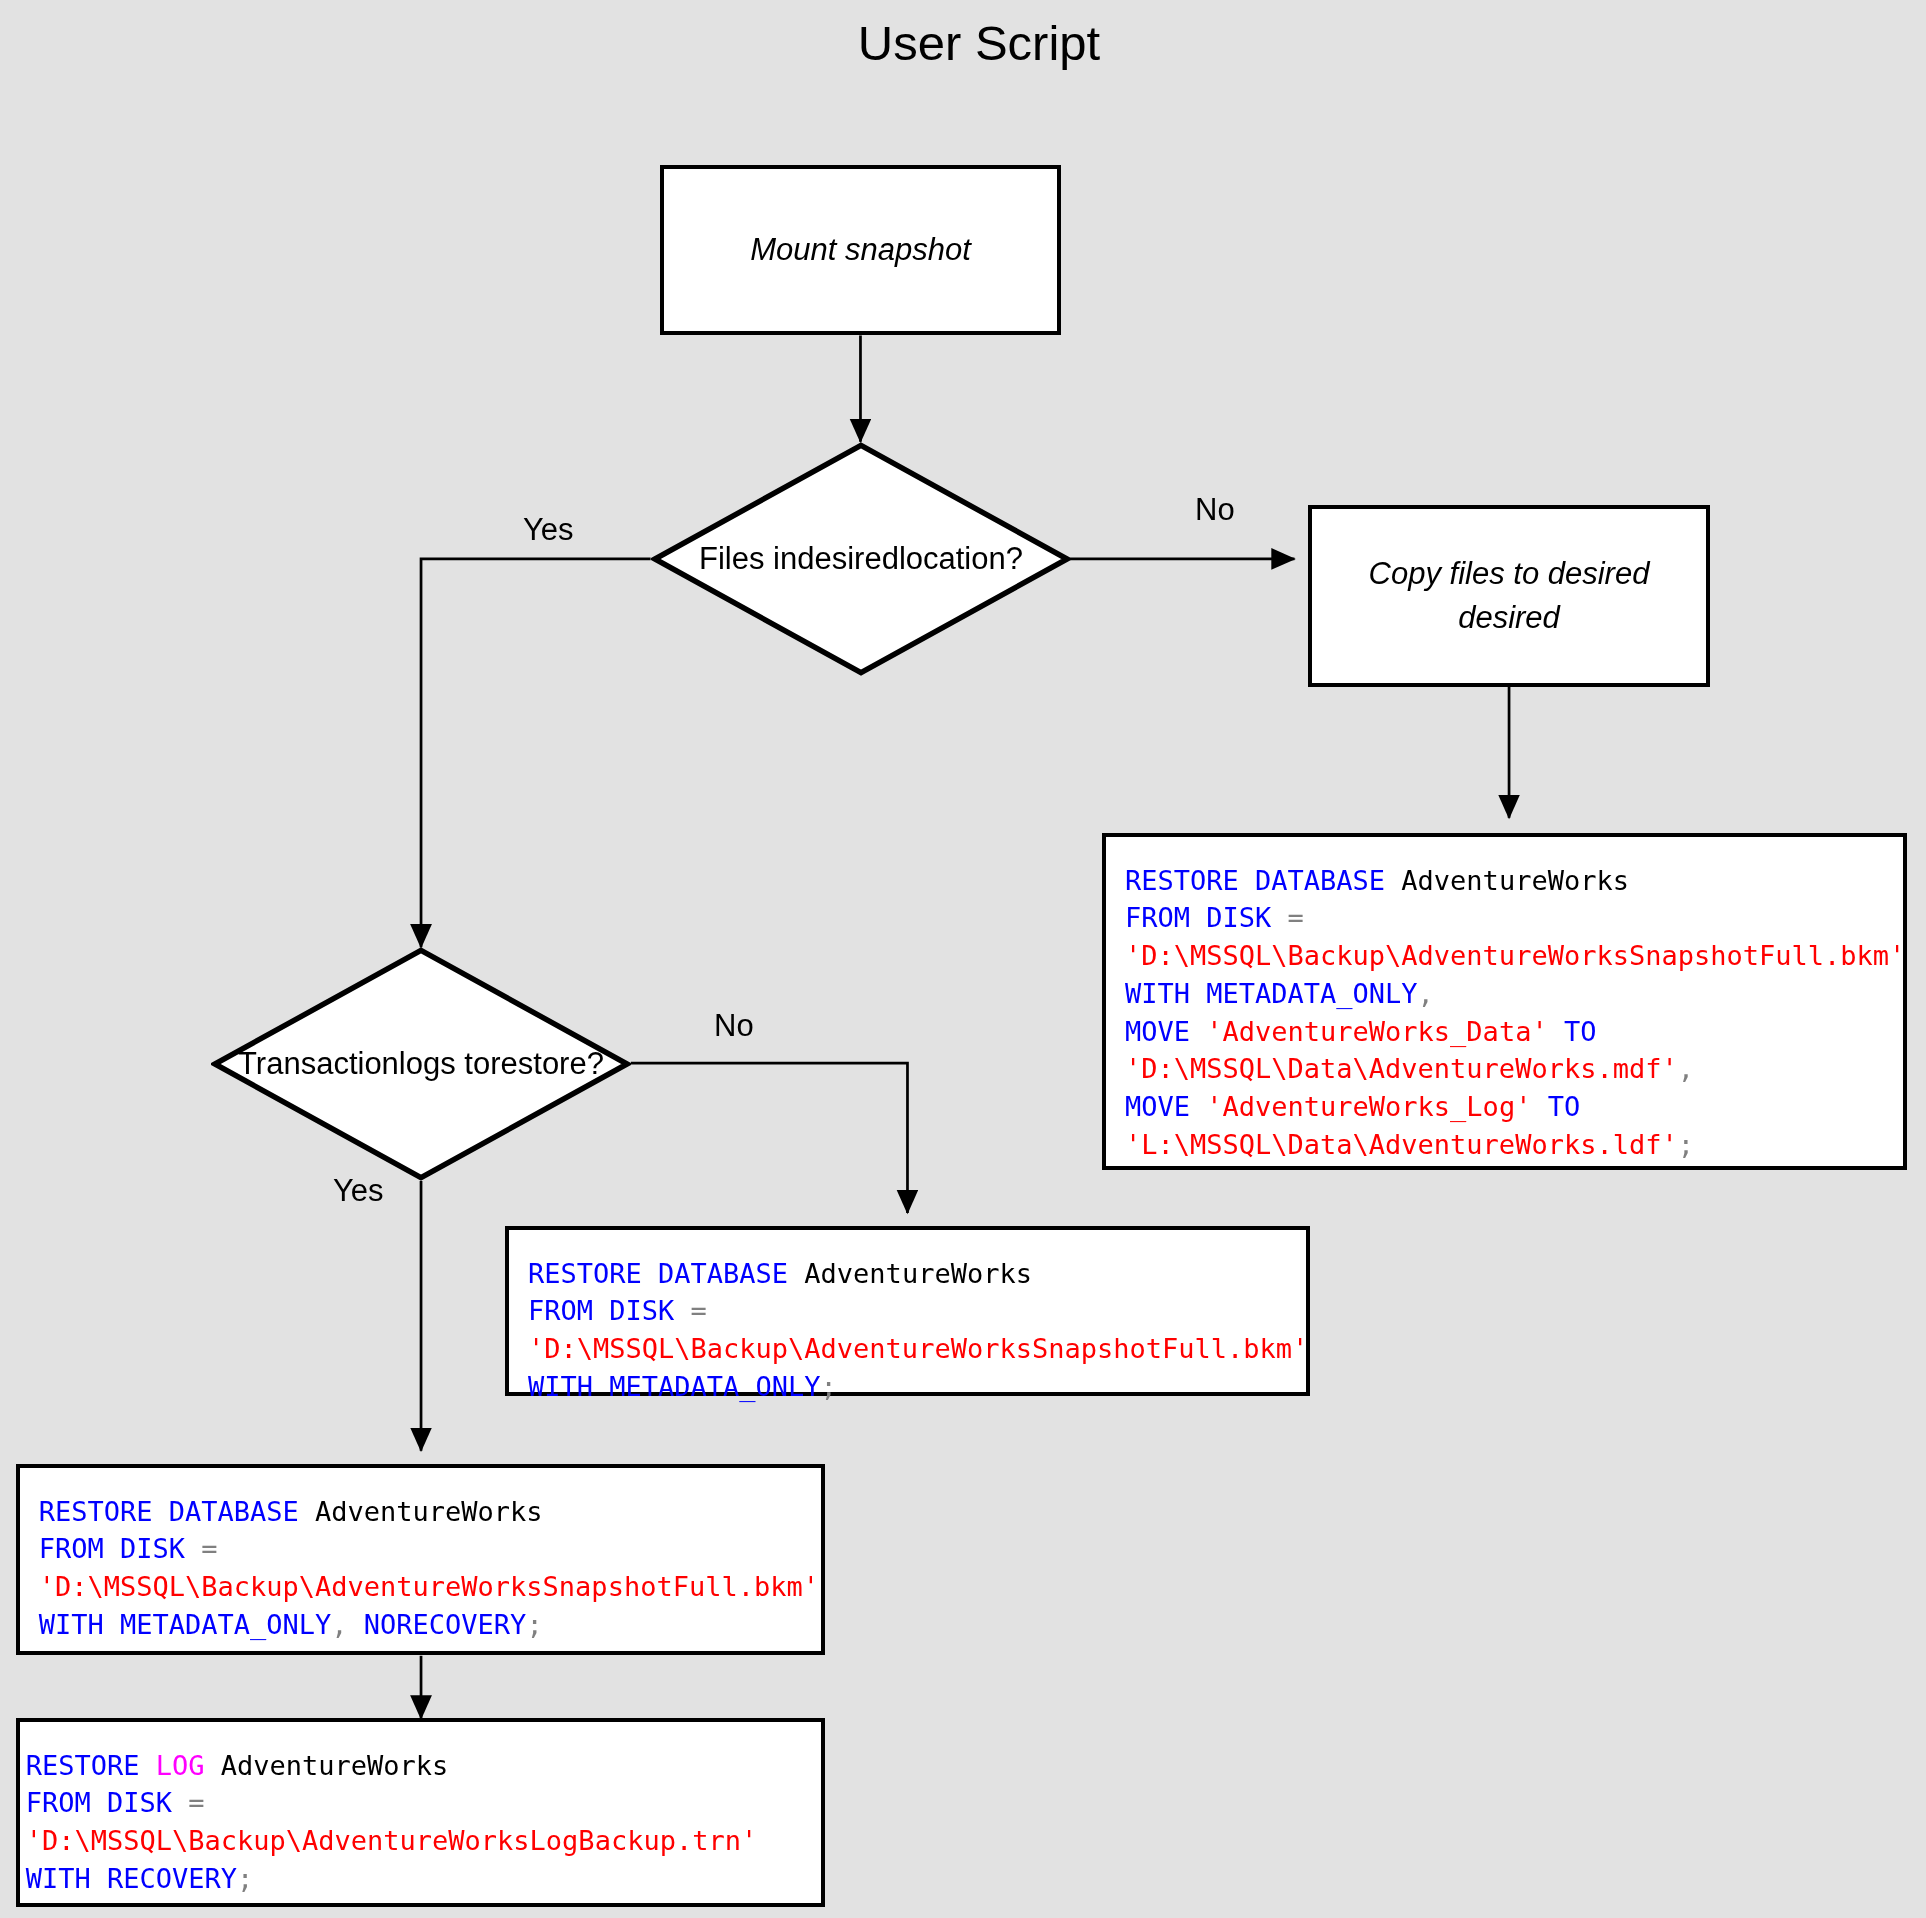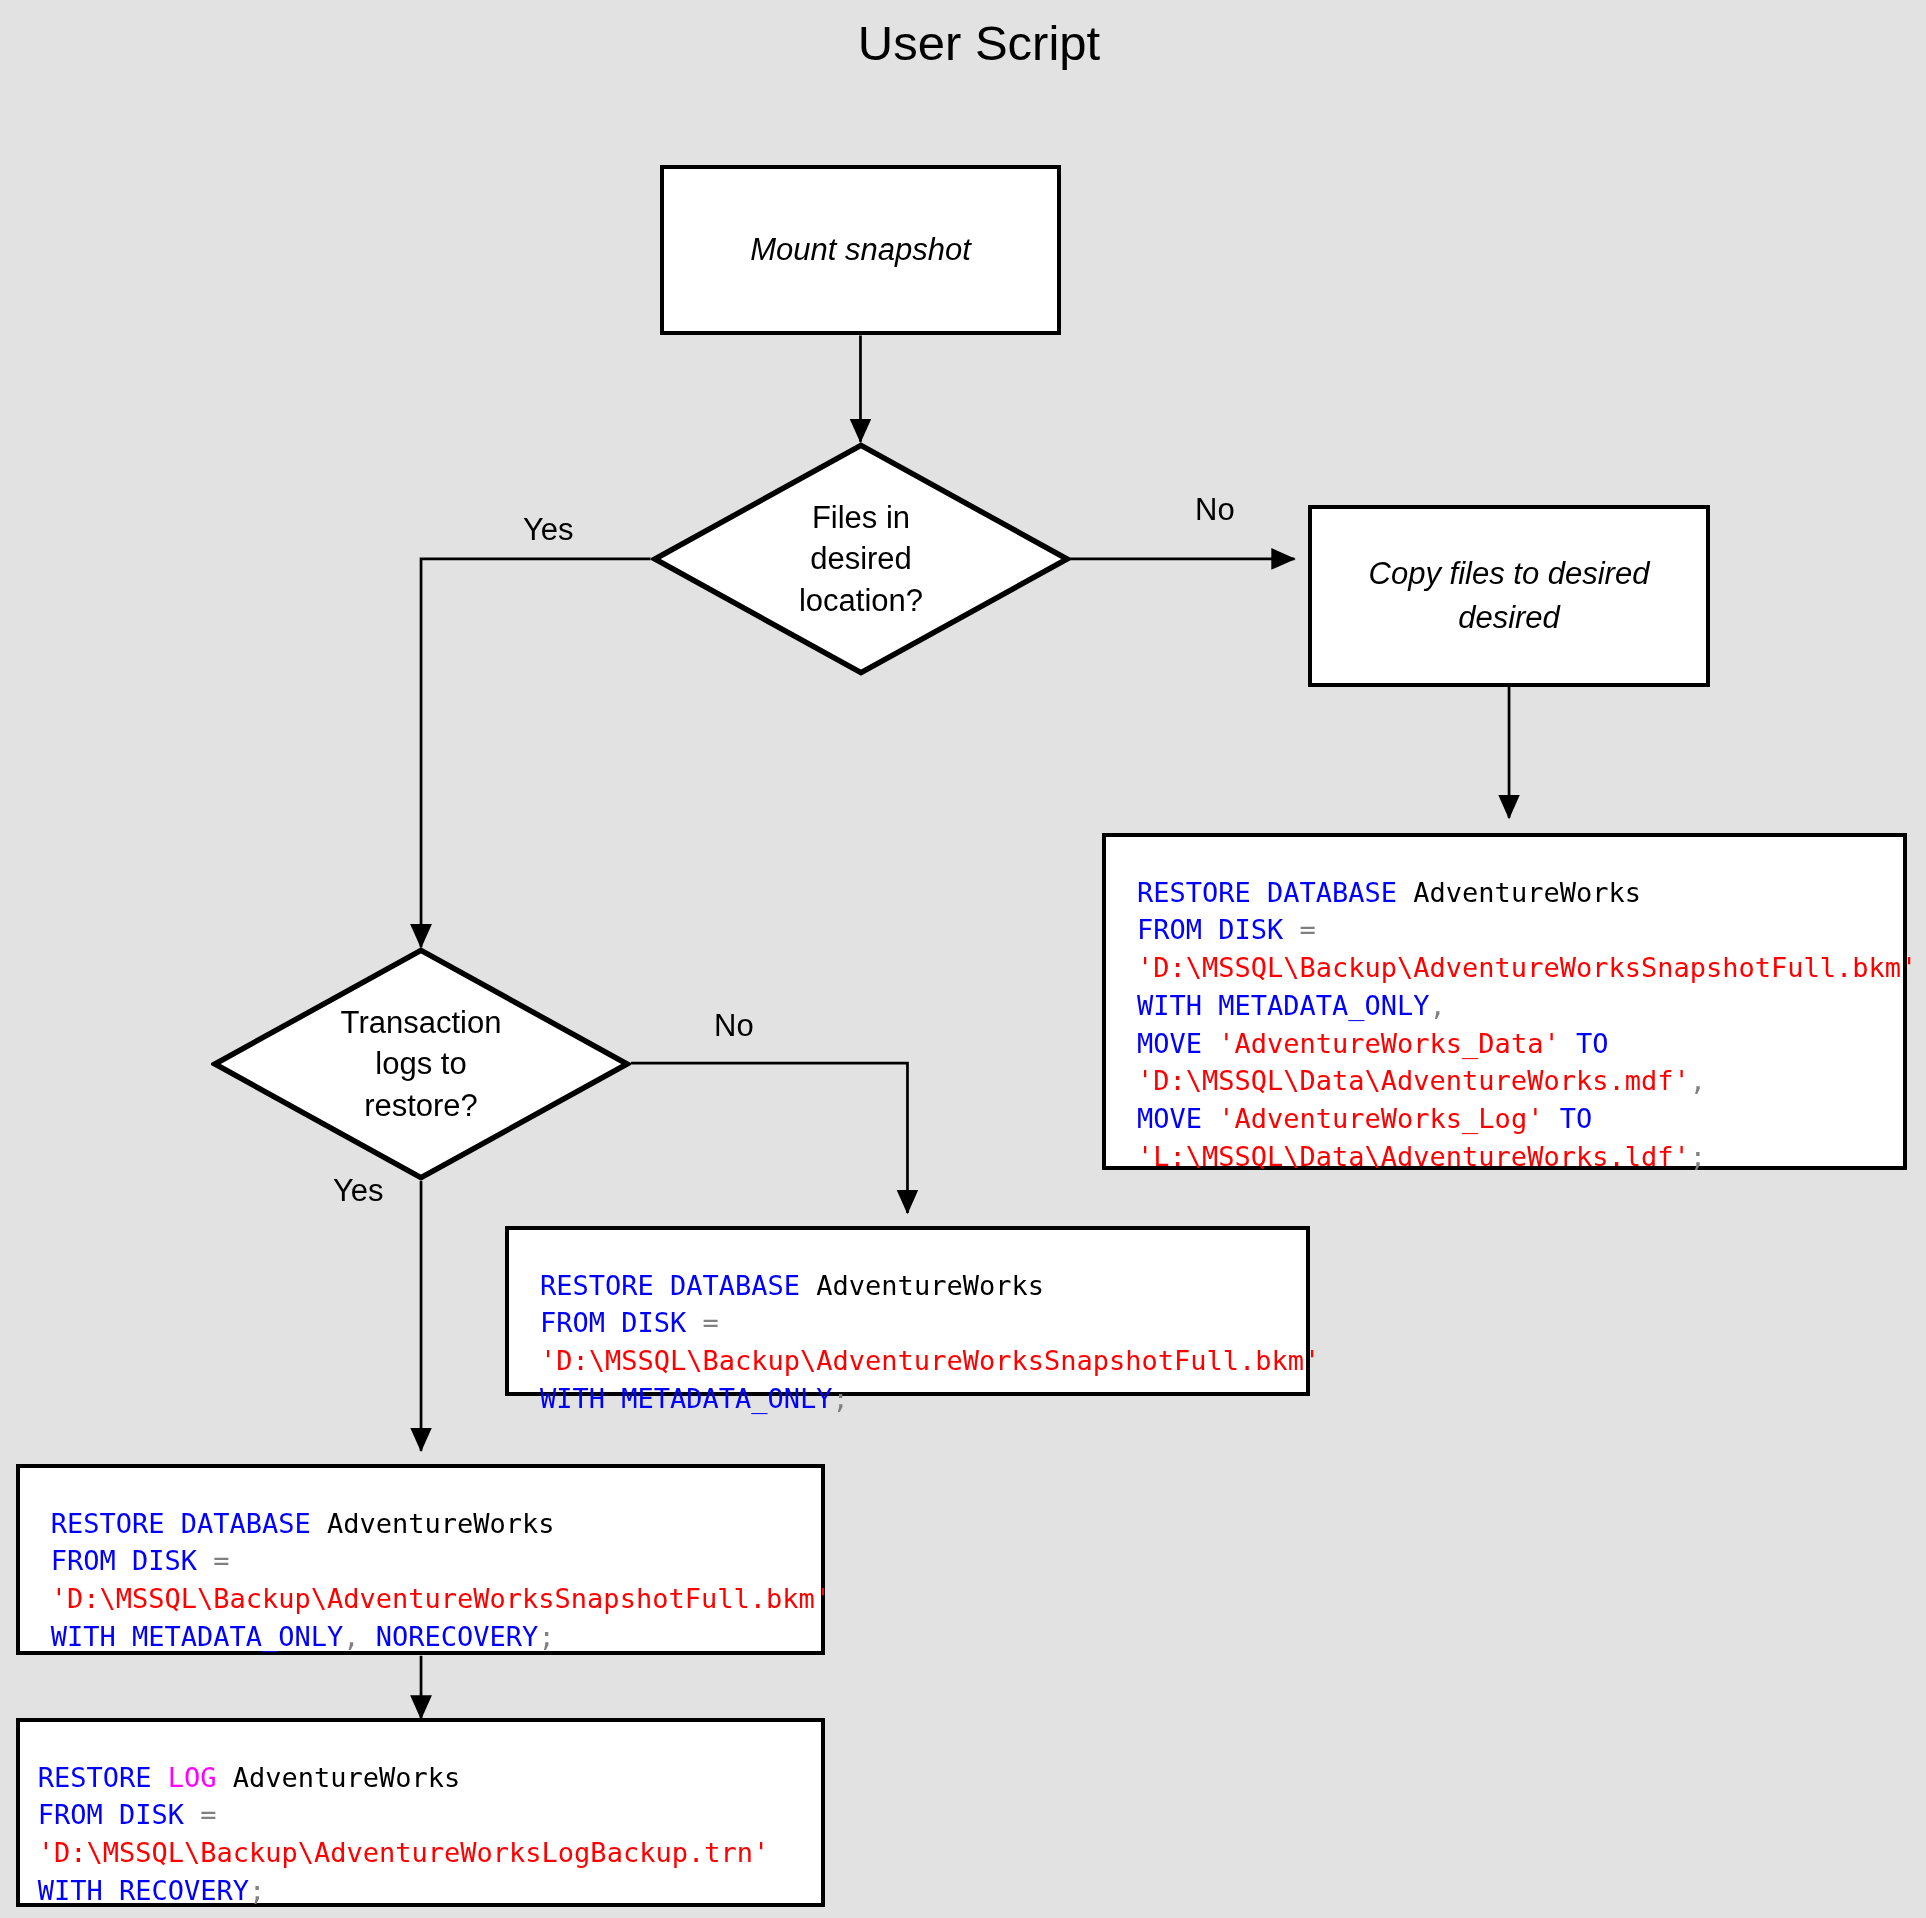--- a/index.html
+++ b/index.html
@@ -61,21 +61,21 @@
   .diamond-wrap svg {
     position: absolute;
     left: 0; top: 0;
   }
   .diamond-label {
     position: absolute;
     left: 0; top: 0;
     width: 100%;
     height: 100%;
     display: flex;
-    flex-direction: column;
+    flex-direction: row;
     align-items: center;
     justify-content: center;
     text-align: center;
     font-size: 31px;
     line-height: 1.33;
     color: #000;
     font-family: "Liberation Sans", sans-serif;
   }
   .edge-label {
     position: absolute;
@@ -85,21 +85,21 @@
     white-space: nowrap;
   }
   .sqlbox {
     position: absolute;
     box-sizing: border-box;
     background: #ffffff;
     border: 4.1px solid #000000;
     padding: 24.5px 19px 20.4px 19px;
   }
   .sqlbox pre {
-    margin: 12px;
+    margin: 0;
     font-family: "DejaVu Sans Mono", "Liberation Mono", monospace;
     font-size: 27px;
     line-height: 1.40;
     white-space: pre;
     color: #000;
   }
   .kw   { color: #0000ff; }
   .log  { color: #ff00ff; }
   .str  { color: #ff0000; }
   .pun  { color: #808080; }

